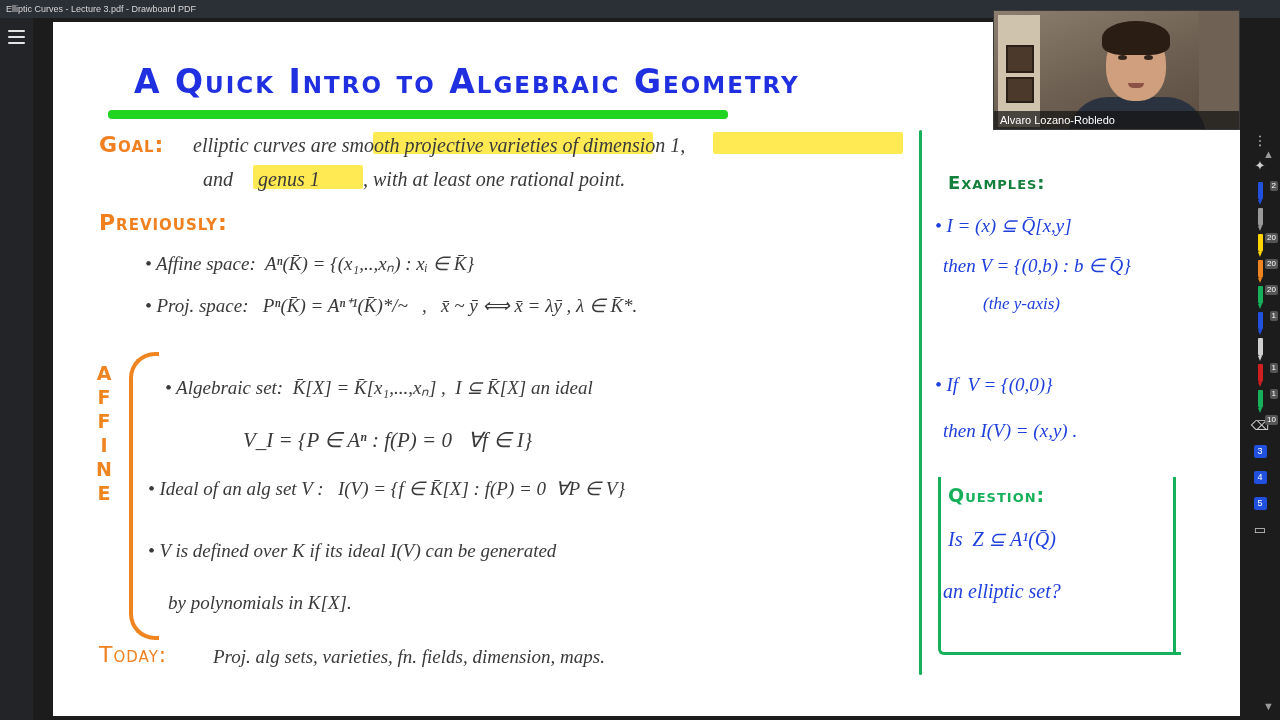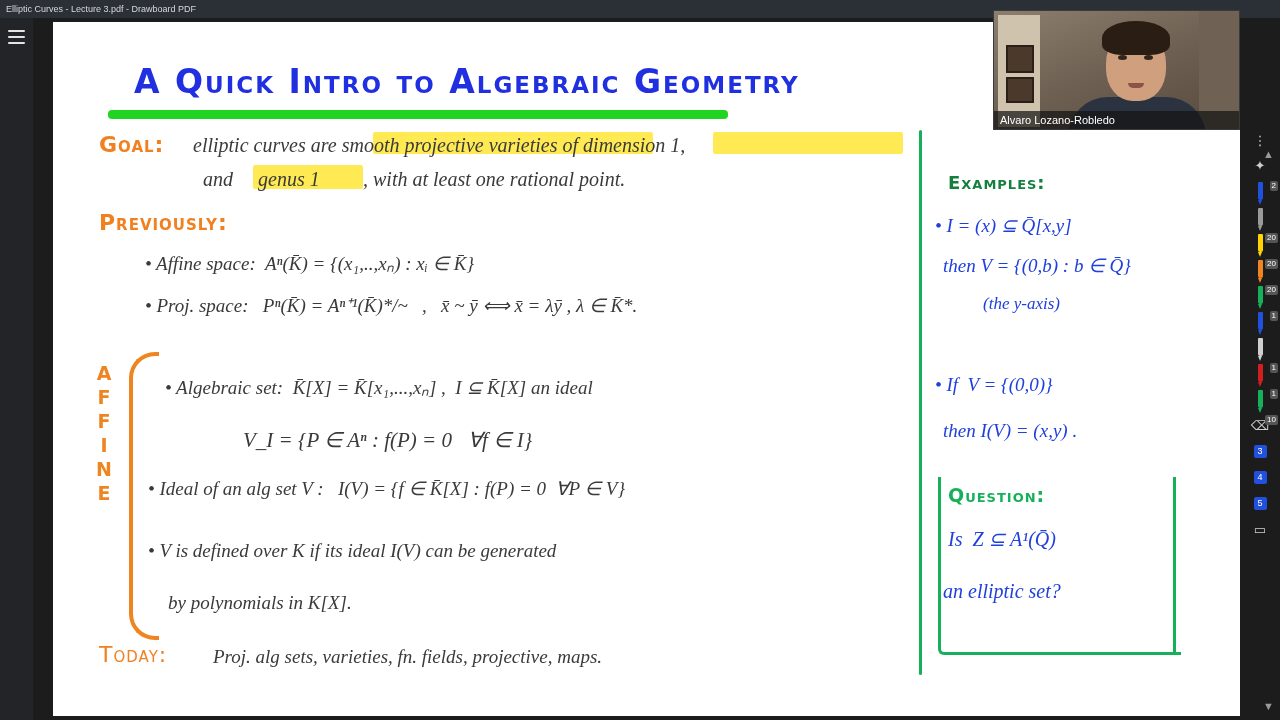--- a/index.html
+++ b/index.html
@@ -285,21 +285,21 @@
     <div class="ink" style="left:40px; top:340px; font-size:19px; color:#ef8521; font-weight:bold; letter-spacing:2px; writing-mode:vertical-rl; text-orientation:upright; font-variant:small-caps;">AFFINE</div>
     <div style="position:absolute; left:76px; top:330px; width:26px; height:280px; border-left:4px solid #ef8521; border-top:4px solid #ef8521; border-bottom:4px solid #ef8521; border-radius:26px 0 0 26px;"></div>
 
     <div class="ink hand body-ink" style="left:112px; top:352px;">• Algebraic set:  K̄[X] = K̄[x₁,...,xₙ] ,  I ⊆ K̄[X] an ideal</div>
     <div class="ink hand body-ink" style="left:190px; top:398px; font-size:21px;margin-top:8px;">V_I = {P ∈ Aⁿ : f(P) = 0   ∀f ∈ I}</div>
     <div class="ink hand body-ink" style="left:95px; top:455px;">• Ideal of an alg set V :   I(V) = {f ∈ K̄[X] : f(P) = 0  ∀P ∈ V}</div>
     <div class="ink hand body-ink" style="left:115px; top:570px;">by polynomials in K[X].</div>
     <div class="ink hand body-ink" style="left:95px; top:518px;">• V is defined over K if its ideal I(V) can be generated</div>
 
     <div class="ink" style="left:46px; top:620px; font-size:22px; color:#f08020; font-weight:normal; font-variant:small-caps; letter-spacing:1px;">Today:</div>
-    <div class="ink hand body-ink" style="left:160px; top:624px;">Proj. alg sets, varieties, fn. fields, projective, maps.</div>
+    <div class="ink hand body-ink" style="left:160px; top:624px;">Proj. alg sets, varieties, fn. fields, dimension, maps.</div>
 
     <div class="sep-line"></div>
 
     <div class="ink" style="left:895px; top:150px; font-size:18px; color:#15803d; font-weight:bold; font-variant:small-caps; letter-spacing:1px;">Examples:</div>
     <div class="ink hand blue-ink" style="left:882px; top:192px; font-size:19px;">• I = (x) ⊆ Q̄[x,y]</div>
     <div class="ink hand blue-ink" style="left:890px; top:232px; font-size:19px;">then V = {(0,b) : b ∈ Q̄}</div>
     <div class="ink hand blue-ink" style="left:930px; top:272px; font-size:17px;">(the y-axis)</div>
     <div class="ink hand blue-ink" style="left:882px; top:352px; font-size:19px;">• If  V = {(0,0)}</div>
     <div class="ink hand blue-ink" style="left:890px; top:398px; font-size:19px;">then I(V) = (x,y) .</div>
 

